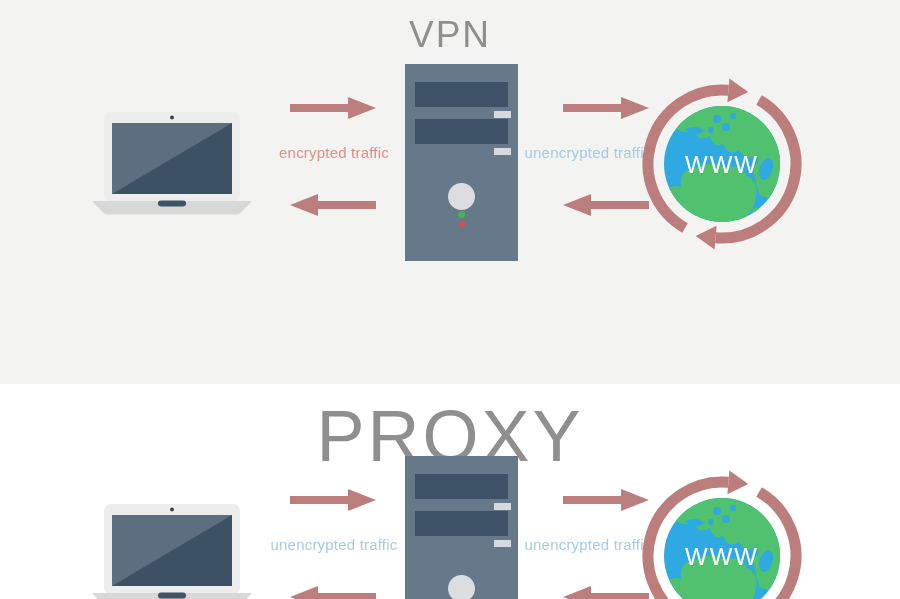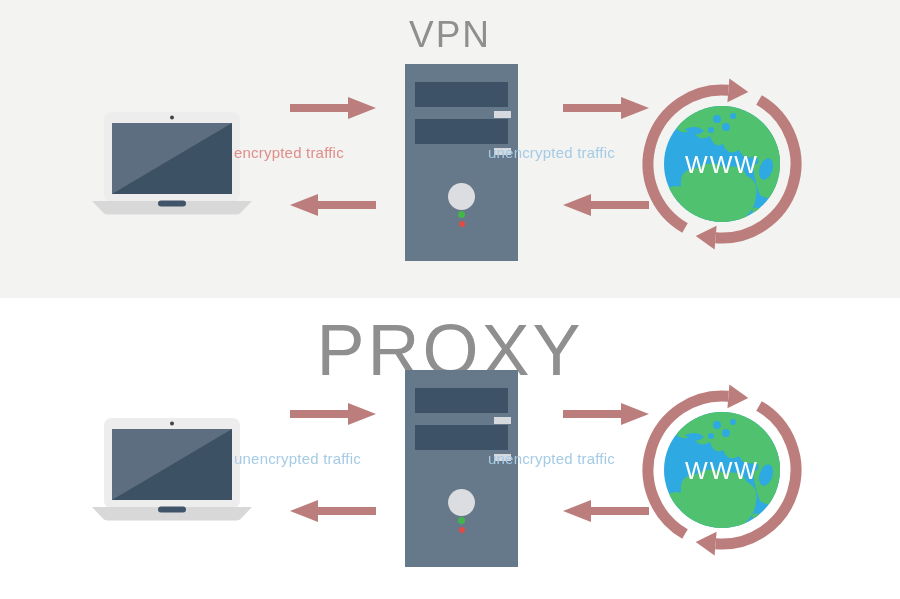--- a/index.html
+++ b/index.html
@@ -2,21 +2,21 @@
 <html style="--background-top: #f3f3f1; --background-bottom: #ffffff; --title-gray: #8f8f8f; --arrow-rose: #bc7e7c; --label-encrypted: #e18d89; --label-unencrypted: #a5cbe5; --server-body: #66798a; --server-bay: #3d5266; --server-tab: #d6dade; --power-button: #dcdde0; --led-green: #42b64a; --led-red: #e04b44; --laptop-body: #ededed; --laptop-base: #d8d8d8; --screen-dark: #3d5164; --screen-light: #5d6e80; --notch-dark: #3f5468; --webcam-dark: #444444; --globe-blue: #2fa9e1; --globe-green: #50c16e; --globe-text: #ffffff;"><head>
 <meta charset="utf-8">
 <style>
   html, body { margin:0; padding:0; }
   body {
     width:900px; height:599px; overflow:hidden;
     font-family:"Liberation Sans", sans-serif;
     background:#fff;
   }
   .panel { position:relative; width:900px; overflow:hidden; }
-  #panel-vpn   { height:298px; background:var(--background-top); }
+  #panel-vpn   { height:384px; background:var(--background-top); }
   #panel-proxy { height:301px; background:var(--background-bottom); }
 
   .panel-title {
     position:absolute; left:0; width:100%; text-align:center;
     color:var(--title-gray); font-weight:300; line-height:1;
   }
   #panel-vpn   .panel-title { top:16px; font-size:37px; letter-spacing:2px; }
   #panel-proxy .panel-title { top:16px; font-size:72px; letter-spacing:3px; }
 
   .diagram { position:absolute; left:0; width:900px; height:200px; }
@@ -26,21 +26,21 @@
   .laptop { position:absolute; left:92px; top:48px; }
   .globe  { position:absolute; left:627px; top:5px; }
 
   .arrow  { position:absolute; fill:var(--arrow-rose); }
   .arrow.pos-left-top     { left:290px; top:33px; }
   .arrow.pos-left-bottom  { left:290px; top:130px; transform:scaleX(-1); }
   .arrow.pos-right-top    { left:563px; top:33px; }
   .arrow.pos-right-bottom { left:563px; top:130px; transform:scaleX(-1); }
 
   .traffic-label {
-    position:absolute; top:80px; width:200px; text-align:left;
+    position:absolute; top:80px; width:200px; text-align:center;
     font-size:15px; letter-spacing:0.2px;
   }
   .traffic-label.side-left  { left:234px; }
   .traffic-label.side-right { left:488px; }
   .traffic-label.encrypted   { color:var(--label-encrypted); }
   .traffic-label.unencrypted { color:var(--label-unencrypted); }
 
   .server {
     position:absolute; left:405px; top:0;
     width:113px; height:197px; background:var(--server-body);

